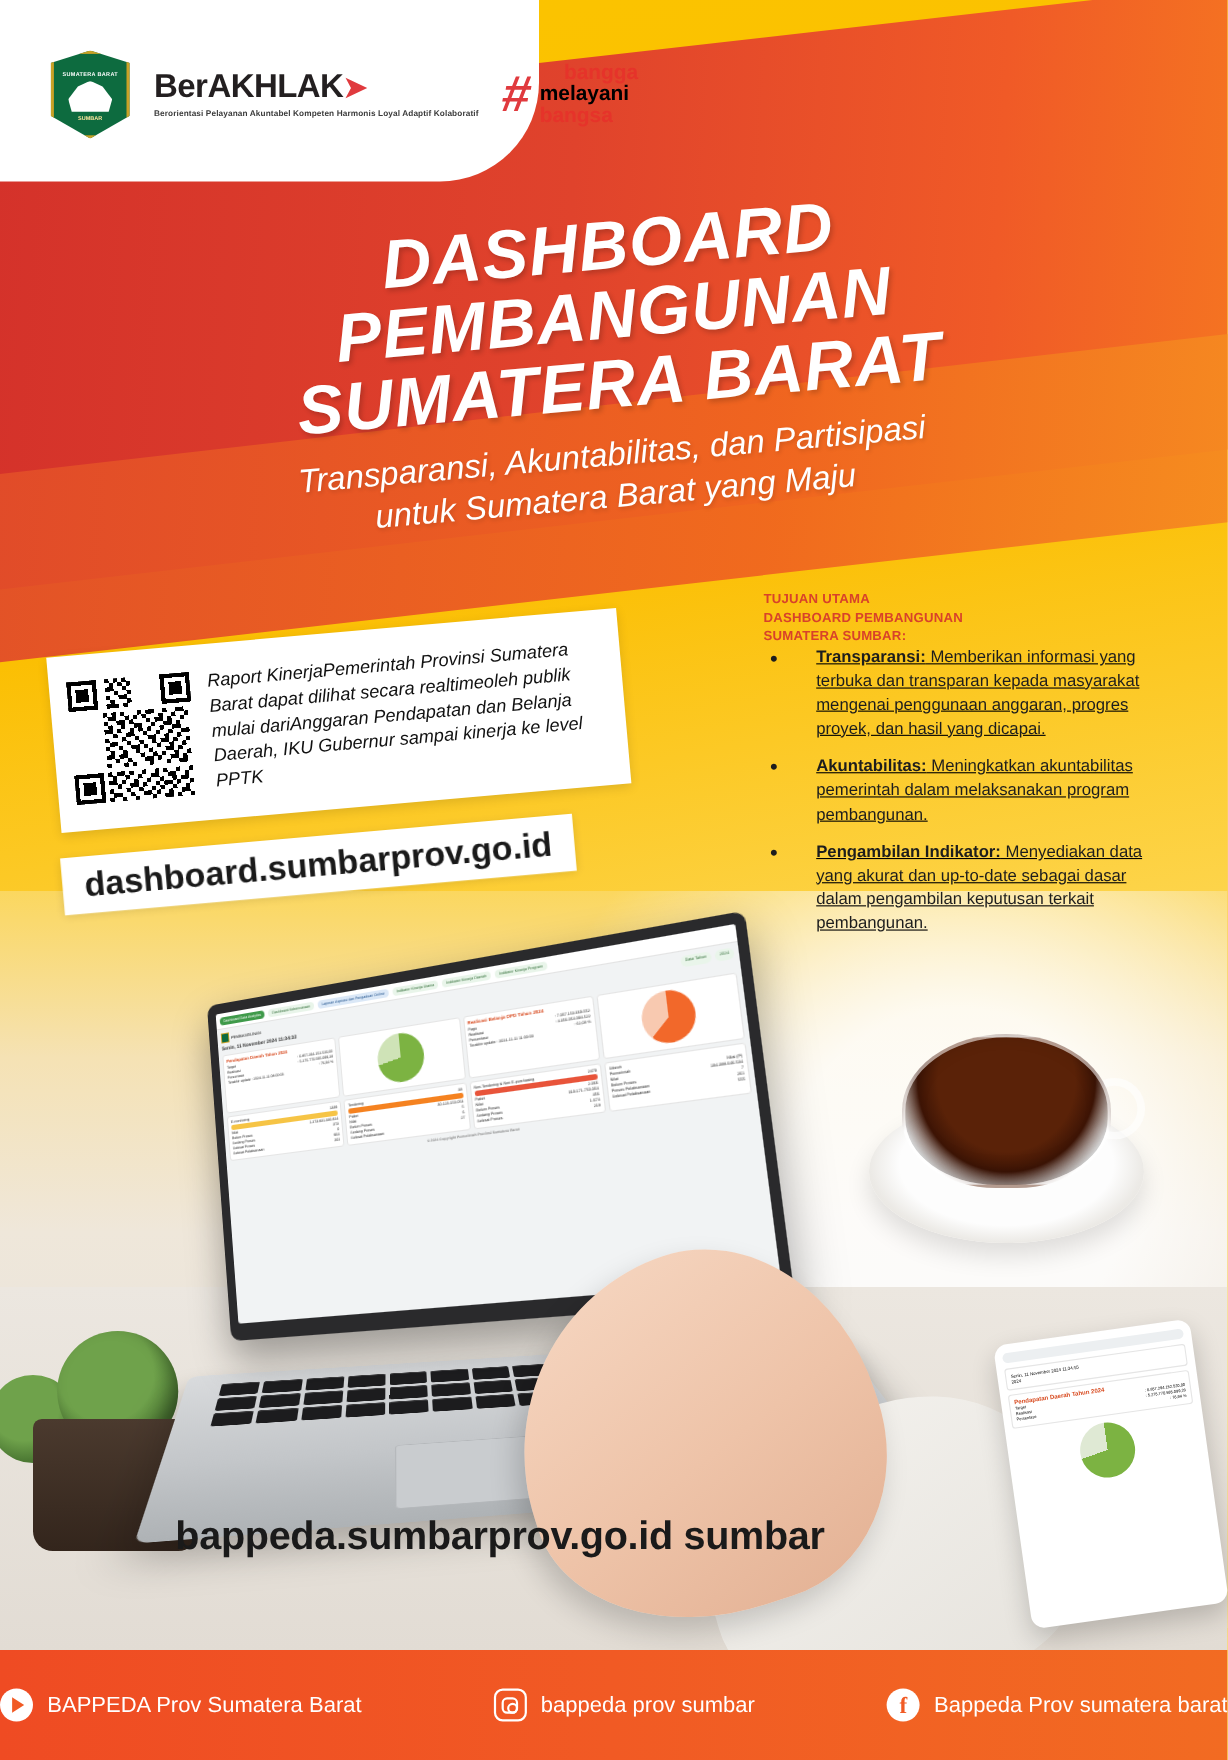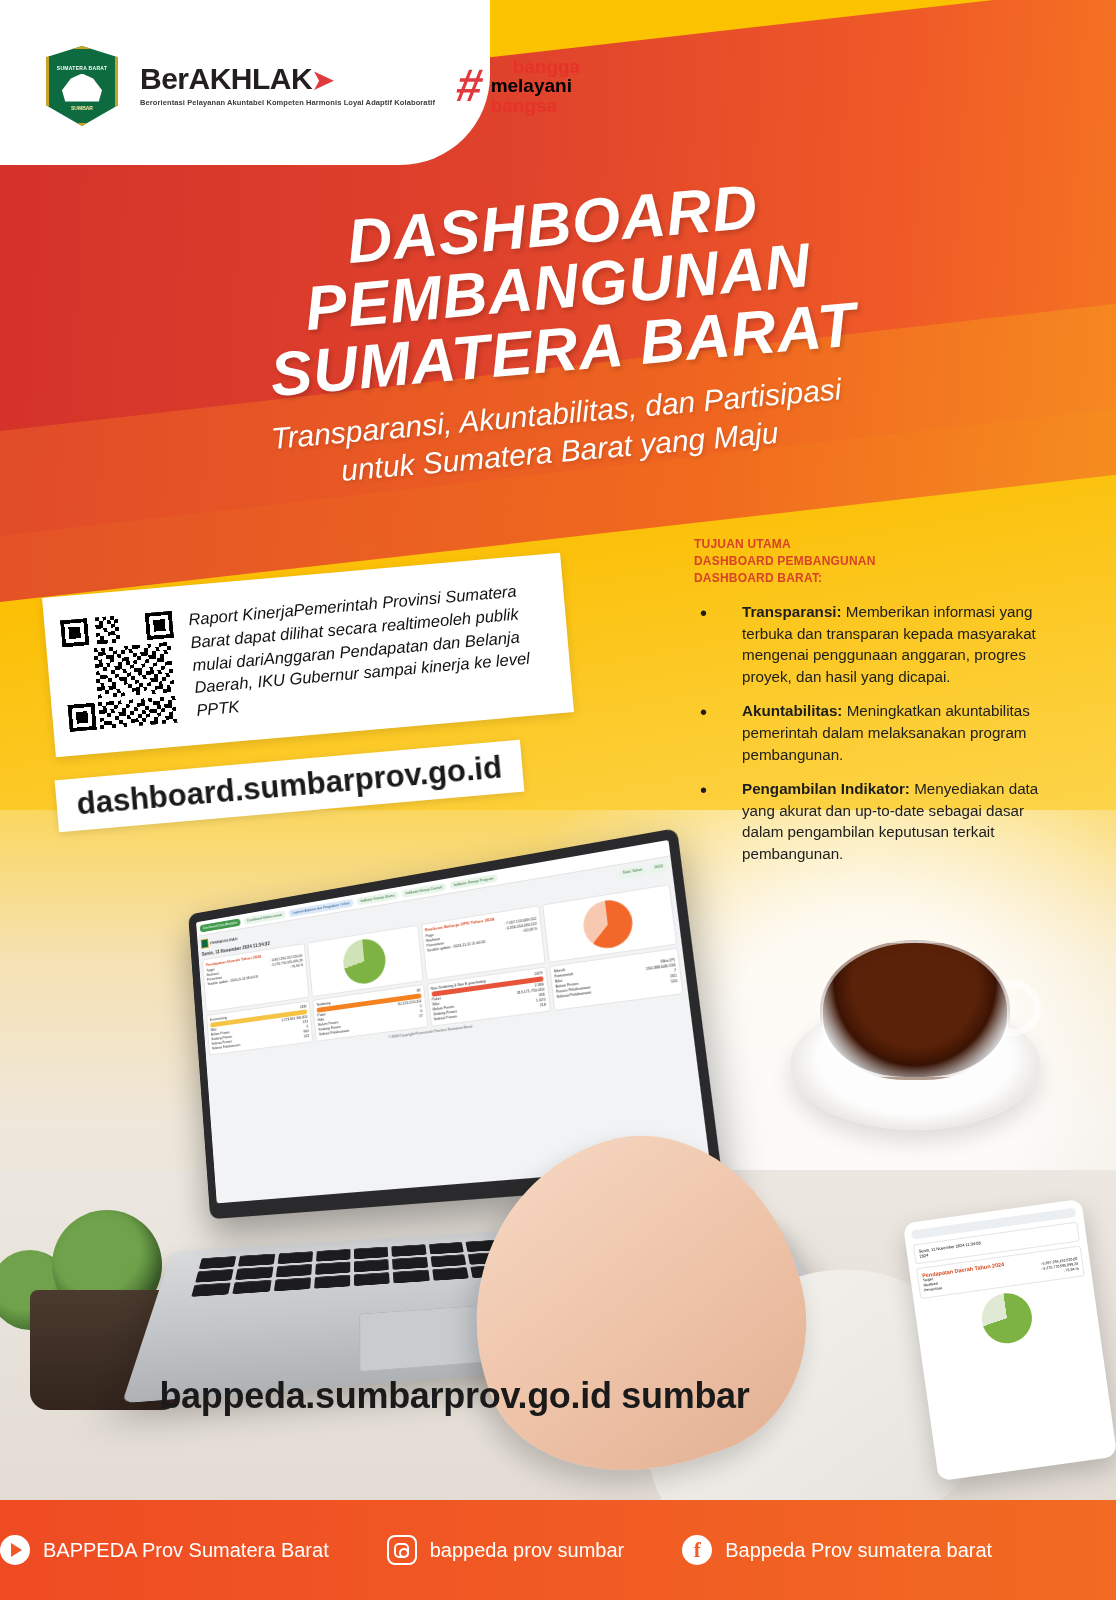--- a/index.html
+++ b/index.html
@@ -104,21 +104,21 @@
     position:absolute; left:56px; top:760px; z-index:9;
     background:#ffffff; padding:8px 20px;
     font-size:31px; font-weight:bold; color:#1a1a1a;
     transform:rotate(-5deg);
     box-shadow:0 2px 8px rgba(0,0,0,.12);
   }
 
   
   .goals { position:absolute; left:694px; top:536px; width:372px; z-index:8; }
   .goals h3 { color:#d8422a; font-size:12px; line-height:1.42; font-weight:bold; letter-spacing:.2px; }
-  .goals ul { margin-top:14px; list-style:none; }
+  .goals ul { list-style:none;text-decoration:underline; }
   .goals li { position:relative; padding-left:48px; margin-bottom:13px; font-size:15.2px; line-height:1.42; color:#1d1d1d; }
   .goals li::before {
     content:"\2022"; position:absolute; left:6px; top:-2px; font-size:20px; color:#1d1d1d;
   }
   .goals li b { font-weight:bold; }
 
   
   .photo {
     position:absolute; left:0; top:810px; width:1116px; height:690px; z-index:5;
     background:
@@ -241,21 +241,21 @@
   .big-url {
     position:absolute; left:0; top:1375px; width:909px; text-align:center;
     z-index:9; font-size:36px; font-weight:bold; color:#1a1a1a;
     letter-spacing:-.3px;
   }
 
   
   .footer {
     position:absolute; left:0; bottom:0; width:100%; height:100px;
     background:linear-gradient(90deg,#ef4b23 0%,#f15a24 50%,#f26b22 100%);
-    display:flex; align-items:center; justify-content:flex-start; gap:58px;
+    display:flex; align-items:center; justify-content:space-between; gap:58px;
     z-index:10; color:#fff;
   }
   .f-item { display:flex; align-items:center; gap:13px; font-size:20px; }
   .f-icon { width:30px; height:30px; border-radius:50%; background:#fff; display:flex; align-items:center; justify-content:center; }
   .f-icon.sq { border-radius:8px; background:transparent; border:2.5px solid #fff; }
   .yt-tri { width:0; height:0; border-left:11px solid #f15a24; border-top:7px solid transparent; border-bottom:7px solid transparent; margin-left:3px;}
   .ig-ring { width:15px; height:15px; border:2.5px solid #fff; border-radius:5px; position:relative; }
   .ig-ring::after { content:""; position:absolute; left:3px; top:3px; width:6px; height:6px; border:2px solid #fff; border-radius:50%; }
   .fb-f { color:#f15a24; font-weight:bold; font-size:21px; line-height:1; font-family:"Liberation Serif", serif; }
 </style>
@@ -475,21 +475,21 @@
     </div>
     <div class="quote-text">Raport KinerjaPemerintah Provinsi Sumatera Barat dapat dilihat secara realtimeoleh publik mulai dariAnggaran Pendapatan dan Belanja Daerah, IKU Gubernur sampai kinerja ke level PPTK</div>
   </div>
 
   <div class="url-pill">dashboard.sumbarprov.go.id</div>
 
   <div class="goals">
     <h3>
       <span>TUJUAN UTAMA</span><br>
       <span>DASHBOARD PEMBANGUNAN</span><br>
-      <span>DASHBOARD BARAT:</span>
+      <span>SUMATERA SUMBAR:</span>
     </h3>
     <ul>
       <li><b>Transparansi:</b><span> Memberikan informasi yang terbuka dan transparan kepada masyarakat mengenai penggunaan anggaran, progres proyek, dan hasil yang dicapai.</span></li>
       <li><b>Akuntabilitas:</b><span> Meningkatkan akuntabilitas pemerintah dalam melaksanakan program pembangunan.</span></li>
       <li><b>Pengambilan Indikator:</b><span> Menyediakan data yang akurat dan up-to-date sebagai dasar dalam pengambilan keputusan terkait pembangunan.</span></li>
     </ul>
   </div>
 
   <div class="photo">
     <div class="table-surface"></div>

